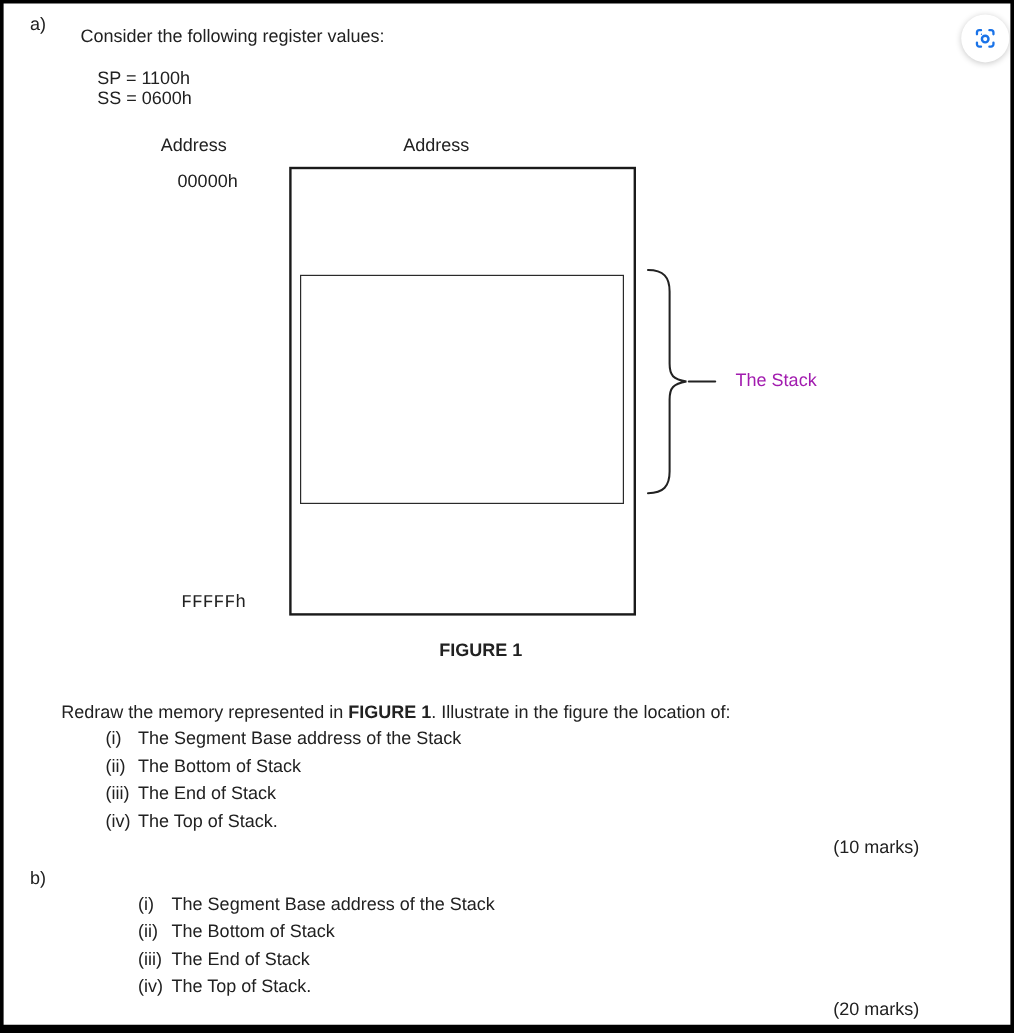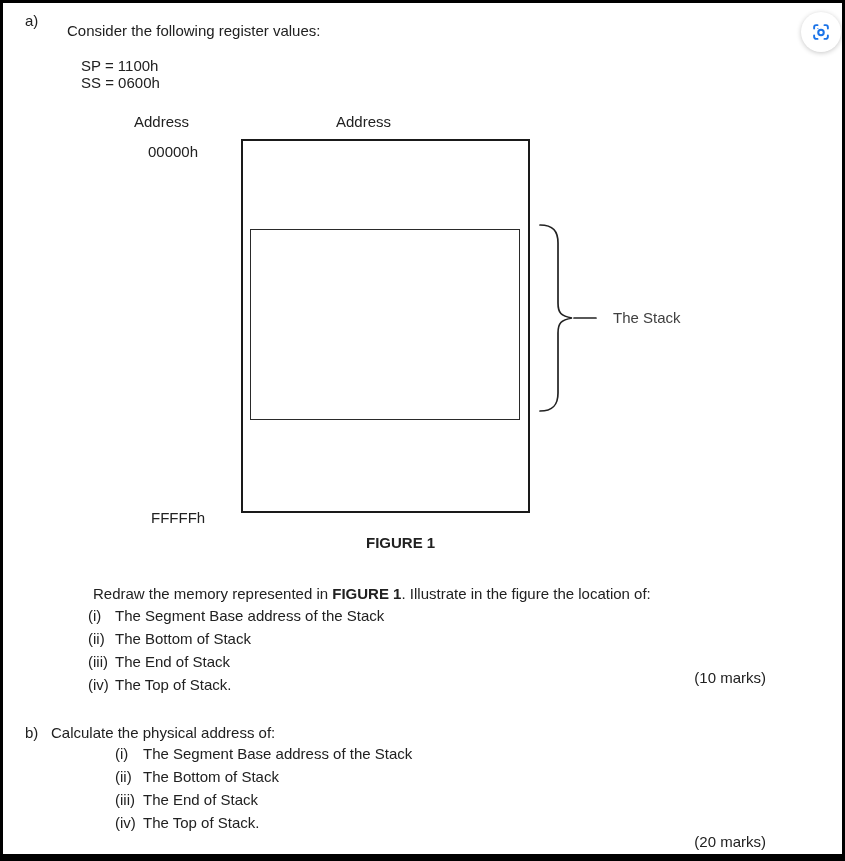--- a/index.html
+++ b/index.html
@@ -44,21 +44,21 @@
   .stack-box {
     position: absolute;
     left: 247px; top: 226px;
     width: 270px; height: 191px;
     border: 1.5px solid #2a2a2a;
     box-sizing: border-box;
     background: #ffffff;
   }
   .brace-svg { position: absolute; left: 532px; top: 214px; }
 
-  .stack-label { color: #404040; }
+  .stack-label { color: #a21caf; }
 
   
   .item-row { display: flex; height: 23px; align-items: flex-start; }
   .item-row .marker { min-width: 27px; flex: 0 0 auto; }
   .items-a { position: absolute; left: 85px; top: 604px; }
   .items-b { position: absolute; left: 112px; top: 742px; }
   .items-b .item-row .marker { min-width: 28px; }
 
   .marks { position: absolute; right: 76px; text-align: right; }
 </style>
@@ -81,59 +81,58 @@
         <path d="M8.2 19.5 H6.7 A2.2 2.2 0 0 1 4.5 17.3 V15.8"></path>
         <circle cx="12" cy="12.6" r="3" stroke-width="2.2"></circle>
         <circle cx="8.6" cy="8.2" r="0.6" fill="#1a73e8" stroke="none"></circle>
       </svg>
     </span>
   </div>
 
   <span class="abs" style="left:131px; top:110px;">Address</span>
   <span class="abs" style="left:333px; top:110px;">Address</span>
   <span class="abs" style="left:145px; top:140px;text-align:center;">00000h</span>
-  <span class="abs" style="left:148px; top:506px;">FFFFFh</span>
+  <span class="abs" style="left:148px; top:491px;font-family:Liberation Mono, monospace;">FFFFFh</span>
 
   <div class="memory-box"></div>
   <div class="stack-box"></div>
 
   <svg class="brace-svg" width="70" height="202" viewBox="0 0 70 202">
     <path d="M 5,8 C 18,8 23,14 23,26 L 23,86 C 23,96 26,99 37,101 C 26,103 23,106 23,116 L 23,176 C 23,188 18,194 5,194" fill="none" stroke="#222222" stroke-width="1.7" stroke-linecap="round"></path>
     <line x1="39" y1="101" x2="61" y2="101" stroke="#222222" stroke-width="1.7" stroke-linecap="round"></line>
   </svg>
 
   <span class="abs stack-label" style="left:610px; top:306px;">The Stack</span>
 
   <span class="abs bold" style="left:363px; top:531px;">FIGURE 1</span>
 
-  <span class="abs" style="left:48px; top:582px;margin-left:42px;"><span>Redraw the memory represented in </span><span class="bold">FIGURE 1</span><span>. Illustrate in the figure the location of:</span></span>
+  <span class="abs" style="left:48px; top:582px;"><span>Redraw the memory represented in </span><span class="bold">FIGURE 1</span><span>. Illustrate in the figure the location of:</span></span>
 
   <div class="items-a">
     <div class="item-row">
       <span class="marker">(i)</span>
       <span>The Segment Base address of the Stack</span>
     </div>
     <div class="item-row">
       <span class="marker">(ii)</span>
       <span>The Bottom of Stack</span>
     </div>
     <div class="item-row">
       <span class="marker">(iii)</span>
       <span>The End of Stack</span>
     </div>
     <div class="item-row">
       <span class="marker">(iv)</span>
       <span>The Top of Stack.</span>
     </div>
   </div>
 
-  <span class="marks" style="top:666px;margin-left:33px;">(10 marks)</span>
+  <span class="marks" style="top:695px;margin-left:33px;">(10 marks)</span>
 
   <span class="abs" style="left:22px; top:721px;">b)</span>
-  <span class="abs" style="left:48px; top:721px;">Calculate the physical address of:</span>
 
   <div class="items-b">
     <div class="item-row">
       <span class="marker">(i)</span>
       <span>The Segment Base address of the Stack</span>
     </div>
     <div class="item-row">
       <span class="marker">(ii)</span>
       <span>The Bottom of Stack</span>
     </div>

